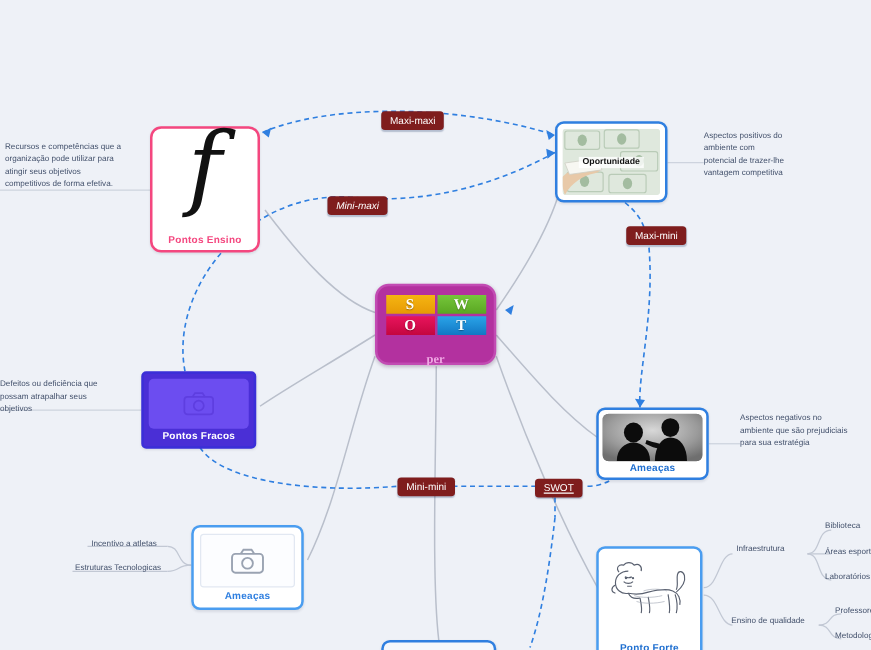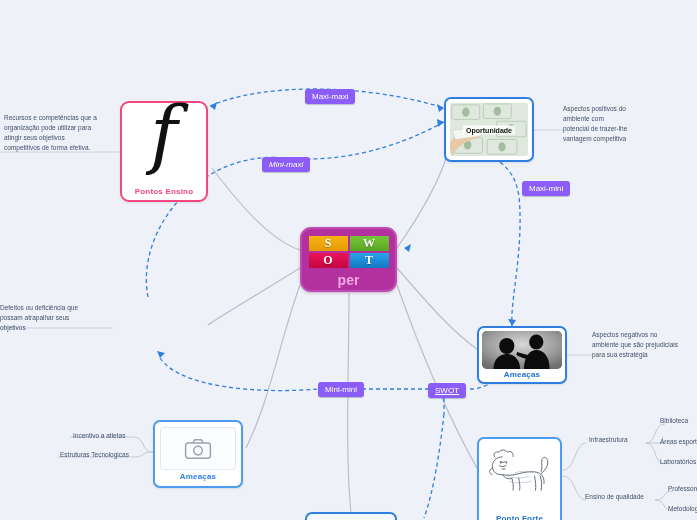--- a/index.html
+++ b/index.html
@@ -175,39 +175,39 @@
     display: flex; align-items: center; justify-content: center;
     color: #fff; font-weight: bold; font-size: 12px;
     font-family: "Liberation Serif", serif;
     text-shadow: 0 1px 1px rgba(0,0,0,.35);
   }
   .q-s { background: linear-gradient(#f5b512, #e79a05); }
   .q-w { background: linear-gradient(#76c63b, #5aa722); }
   .q-o { background: linear-gradient(#e8145c, #c4063f); }
   .q-t { background: linear-gradient(#2aa4e8, #1277c4); }
   .center-cap {
-    margin-top: 4px; color: #f0a7e4;
-    font-size: 14px; font-weight: bold;
+    margin-top: 14px; color: #f0a7e4;
+    font-size: 10px; font-weight: bold; font-family: Liberation Serif, serif;
   }
 
   
   .tag {
     position: absolute;
-    background: #8b5cf6;
+    background: #7f1d1d;
     color: #fff;
     font-size: 8px;
     font-weight: normal;
     border-radius: 3px;
     padding: 3px 7px;
     white-space: nowrap;
     box-shadow: 0 1px 1px rgba(10,40,90,.25);
   }
   #tag-maxi-maxi { left: 305px; top: 89px; }
   #tag-mini-maxi { left: 262px; top: 157px; font-style: italic; }
-  #tag-maxi-mini { left: 522px; top: 181px; }
+  #tag-maxi-mini { left: 501px; top: 181px; }
   #tag-mini-mini { left: 318px; top: 382px; text-align: center; }
   #tag-swot      { left: 428px; top: 383px; text-decoration: underline; }
 
   
   .sub {
     position: absolute;
     font-size: 6.5px;
     color: #42506b;
     line-height: 1.55;
     white-space: pre-line;
@@ -319,20 +319,32 @@
     <div class="card">
       <div class="glyph-f">f</div>
       <div class="cap">Pontos Ensino</div>
     </div>
   </div>
   <div class="sub" id="sub-forte">Recursos e competências que a
 organização pode utilizar para
 atingir seus objetivos
 competitivos de forma efetiva.</div>
 
+  <div class="node" id="n-pontos-fracos">
+    <div class="card">
+      <div class="thumb">
+        <svg width="26" height="20" viewBox="0 0 26 20" fill="none" stroke="#5e3ee0" stroke-width="1.4">
+          <rect x="1.5" y="4.5" width="23" height="14" rx="2.5"></rect>
+          <path d="M8 4.5 L10 1.5 L16 1.5 L18 4.5"></path>
+          <circle cx="13" cy="11.5" r="4"></circle>
+        </svg>
+      </div>
+      <div class="cap">Pontos Fracos</div>
+    </div>
+  </div>
   <div class="sub" id="sub-fraco">Defeitos ou deficiência que
 possam atrapalhar seus
 objetivos</div>
 
   <div class="node" id="n-oportunidade">
     <div class="card">
       <div class="thumb">
         <div class="money">
           <svg width="100%" height="100%" viewBox="0 0 84 58" preserveAspectRatio="none">
             <rect width="84" height="58" fill="#dfe8dd"></rect>

